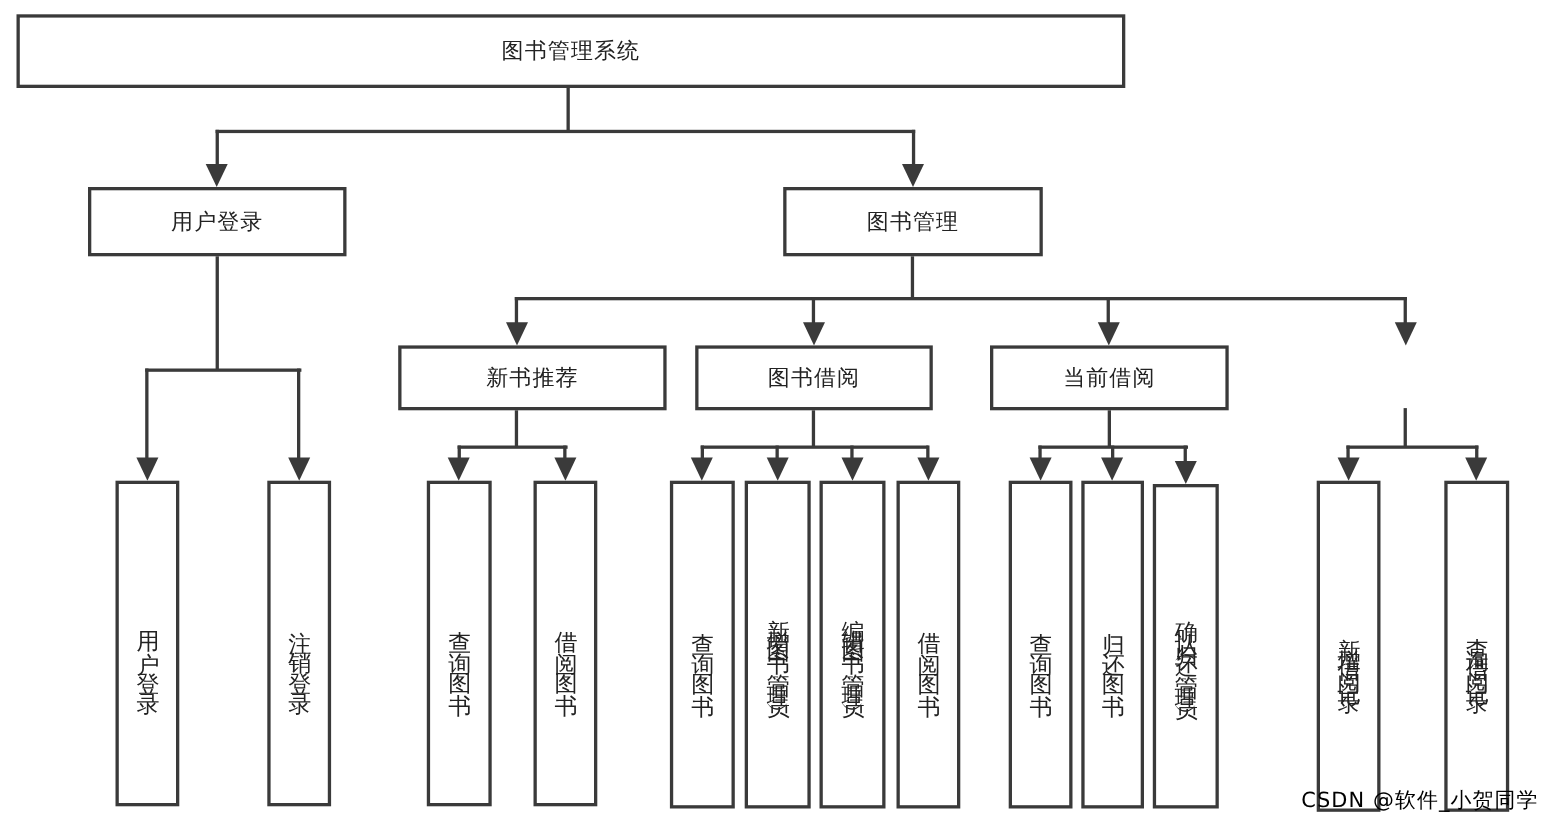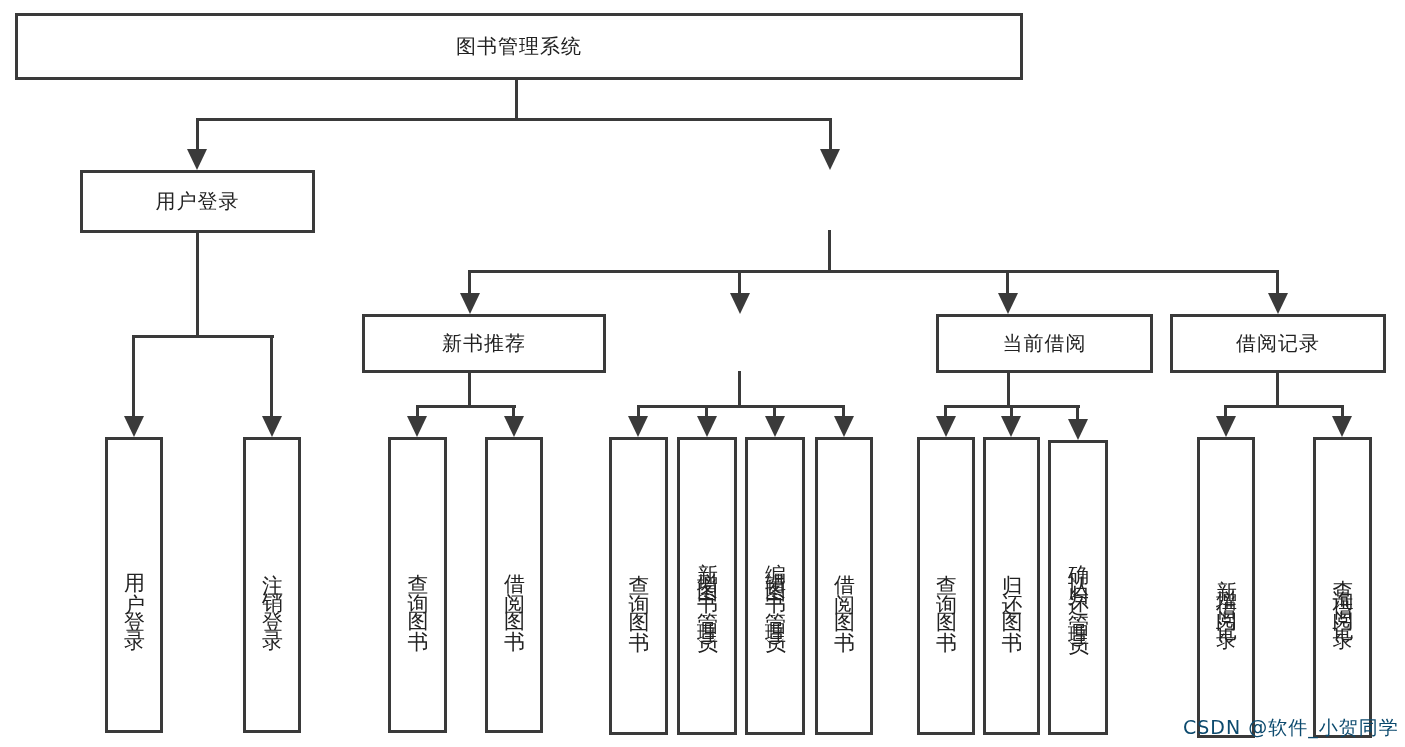--- a/index.html
+++ b/index.html
@@ -42,21 +42,21 @@
   .v{position:absolute;width:3px;background:#3a3a3a;z-index:1;}
   .h{position:absolute;height:3px;background:#3a3a3a;z-index:1;}
   .ah{
     position:absolute;width:0;height:0;z-index:1;
     border-left:10px solid transparent;
     border-right:10px solid transparent;
     border-top:21px solid #3a3a3a;
   }
   .watermark{
     position:absolute;left:1183px;top:715px;
-    font-size:19px;color:#0c4a6e;letter-spacing:1px;
+    font-size:19px;color:#000000;letter-spacing:1px;
     z-index:5;white-space:nowrap;
   }
 </style>
 </head>
 <body>
 
 <div id="canvas">
 
   <div class="v" style="left:515px;top:66px;height:54px;"></div>
   <div class="h" style="left:196px;top:118px;width:636px;"></div>
@@ -114,27 +114,28 @@
   <div class="h" style="left:1224px;top:405px;width:120px;"></div>
   <div class="v" style="left:1224px;top:405px;height:14px;"></div>
   <div class="ah" style="left:1216px;top:416px;"></div>
   <div class="v" style="left:1341px;top:405px;height:14px;"></div>
   <div class="ah" style="left:1332px;top:416px;"></div>
 
   <div class="box" style="left:15px;top:13px;width:1008px;height:67px;">图书管理系统</div>
 
   <div class="box" style="left:80px;top:170px;width:235px;height:63px;">用户登录</div>
 
+  <div class="box" style="left:712px;top:170px;width:236px;height:63px;">图书管理</div>
 
   <div class="box" style="left:362px;top:314px;width:244px;height:59px;">新书推荐</div>
 
+  <div class="box" style="left:632px;top:314px;width:216px;height:59px;">图书借阅</div>
 
-  <div class="box" style="left:900px;top:314px;width:217px;height:59px;margin-left:36px;">当前借阅</div>
+  <div class="box" style="left:900px;top:314px;width:217px;height:59px;">当前借阅</div>
 
-  <div class="box" style="left:1170px;top:314px;width:216px;height:59px;">借阅记录</div>
 
   <div class="vbox" style="left:105px;top:437px;width:58px;height:296px;">
     <span class="vtext sp4">用户登录</span>
   </div>
   <div class="vbox" style="left:243px;top:437px;width:58px;height:296px;">
     <span class="vtext sp4">注销登录</span>
   </div>
 
   <div class="vbox" style="left:388px;top:437px;width:59px;height:296px;">
     <span class="vtext sp4">查询图书</span>

